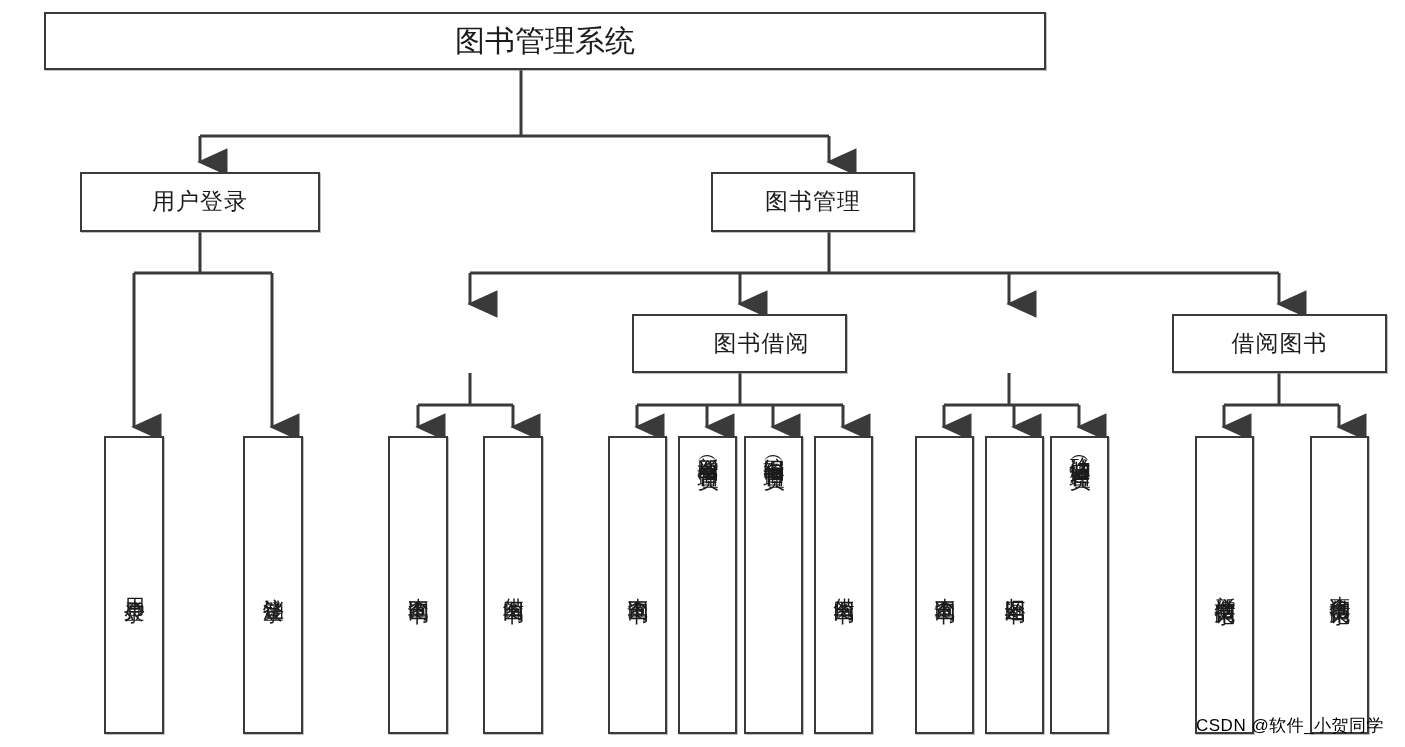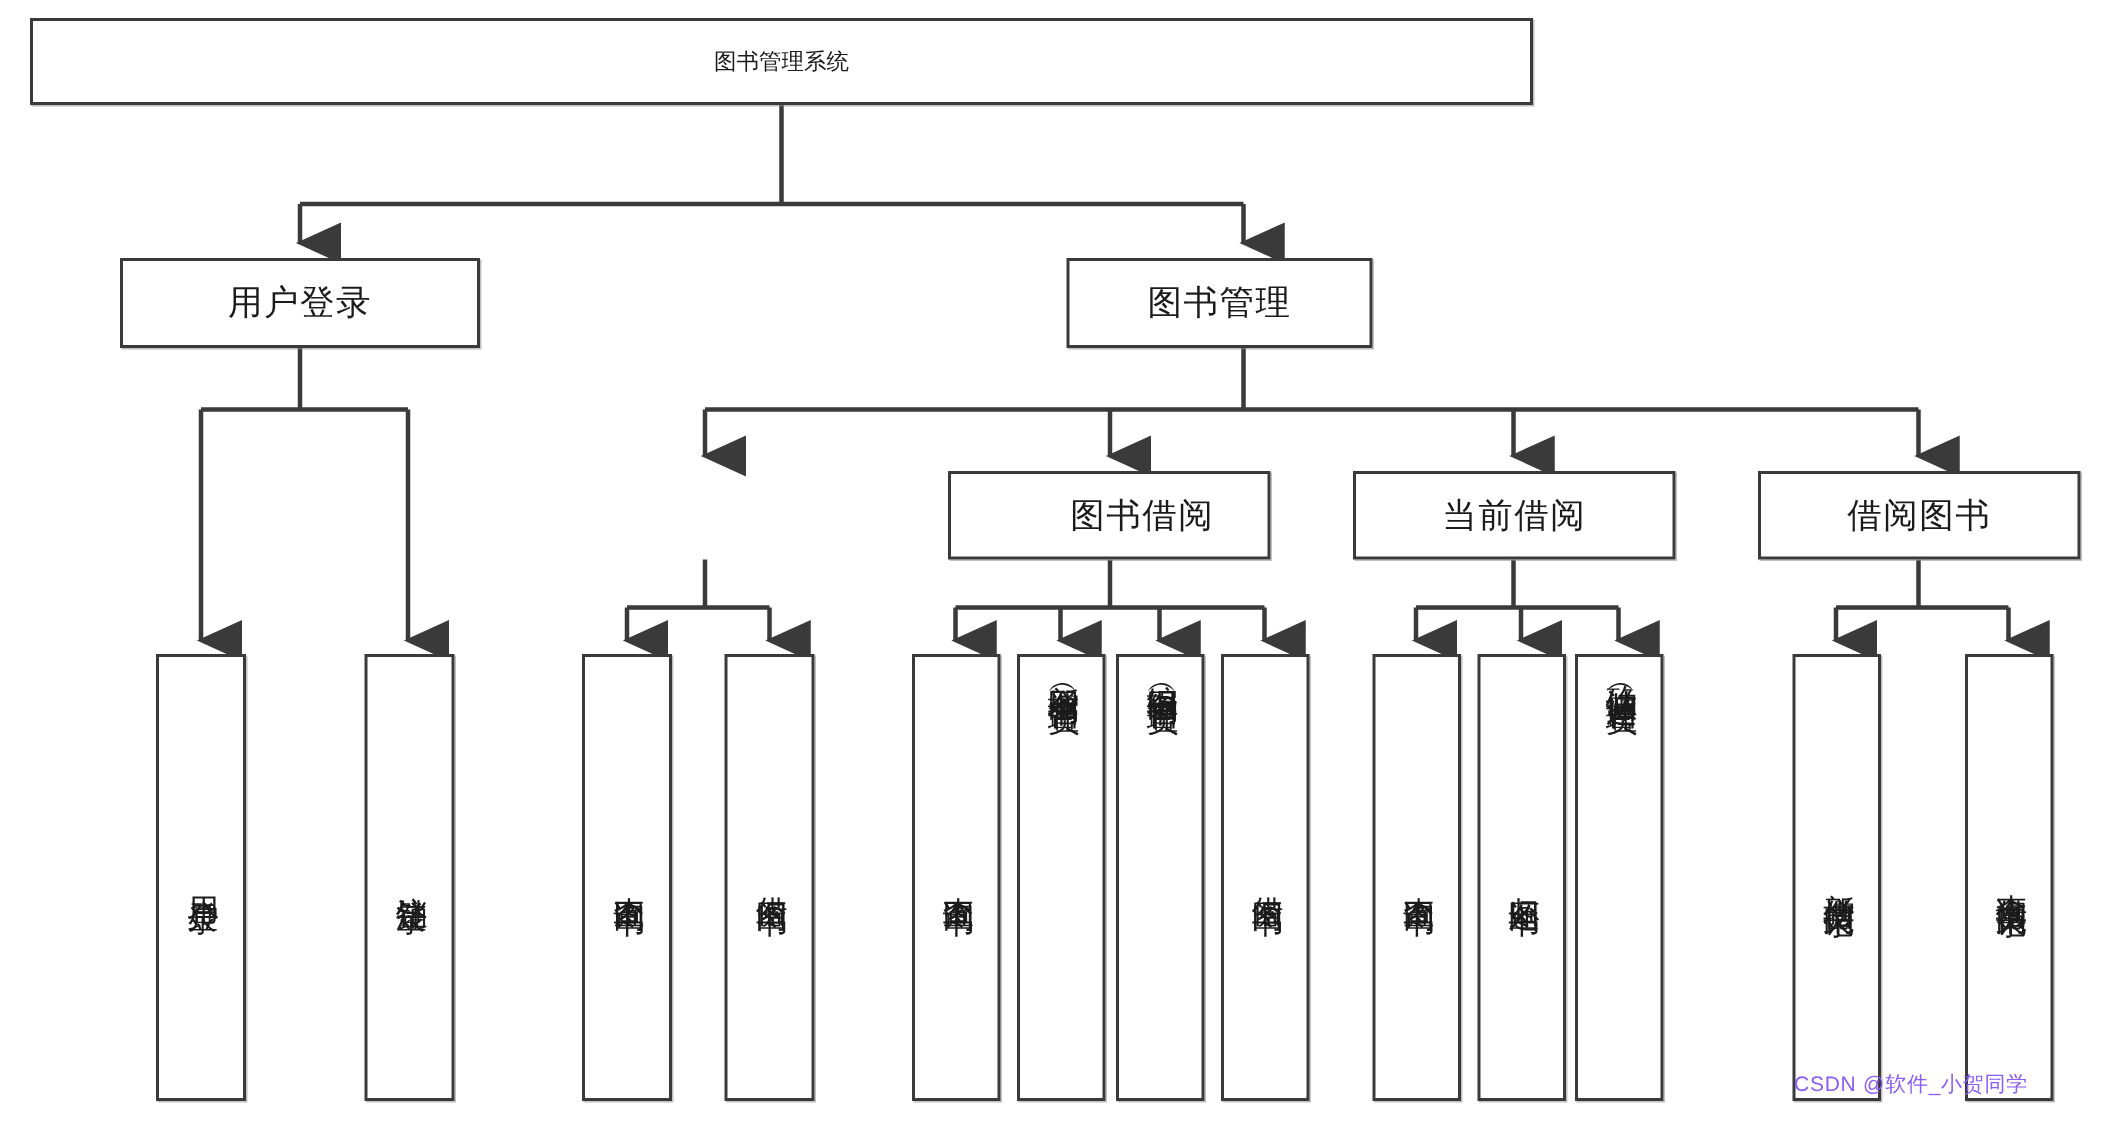--- a/index.html
+++ b/index.html
@@ -35,21 +35,22 @@
     justify-content: center;
     color: #1b1b1b;
     box-shadow: 1px 1px 0 rgba(140,140,140,0.55);
   }
   .node.horizontal {
     font-size: 23px;
     letter-spacing: 1px;
     line-height: 1.1;
   }
   .node.root {
-    font-size: 15px;
+    font-size: 30px;
+    margin-left: 24px;
   }
   .leaf {
     position: absolute;
     box-sizing: border-box;
     border: 2.5px solid #3a3a3a;
     background: #ffffff;
     box-shadow: 1px 1px 0 rgba(140,140,140,0.55);
     overflow: hidden;
     display: flex;
     justify-content: center;
@@ -61,22 +62,22 @@
     text-orientation: upright;
     font-size: 21px;
     line-height: 1.28;
     letter-spacing: 2px;
     color: #1b1b1b;
     white-space: nowrap;
     padding: 2px 0;
   }
   .watermark {
     position: absolute;
-    font-size: 14px;
-    color: #8b5cf6;
+    font-size: 17px;
+    color: #000000;
     letter-spacing: 0.5px;
     white-space: nowrap;
   }
 </style>
 </head>
 <body>
 
 <div id="canvas">
 
   <svg id="edges" viewBox="0 0 1405 747">
@@ -136,23 +137,20 @@
   <div class="node horizontal" style="left:80px;top:172px;width:240px;height:60px;">
     <span>用户登录</span>
   </div>
   <div class="node horizontal" style="left:711px;top:172px;width:204px;height:60px;">
     <span>图书管理</span>
   </div>
 
   <div class="node horizontal" style="left:632px;top:314px;width:215px;height:59px;padding-left:44px;">
     <span>图书借阅</span>
   </div>
-  <div class="node horizontal" style="left:902px;top:314px;width:215px;height:59px;">
-    <span>当前借阅</span>
-  </div>
   <div class="node horizontal" style="left:1172px;top:314px;width:215px;height:59px;">
     <span>借阅图书</span>
   </div>
 
   <div class="leaf center" style="left:104px;top:436px;width:60px;height:298px;">
     <span class="vtext">用户登录</span>
   </div>
   <div class="leaf center" style="left:243px;top:436px;width:60px;height:298px;">
     <span class="vtext">注销登录</span>
   </div>

